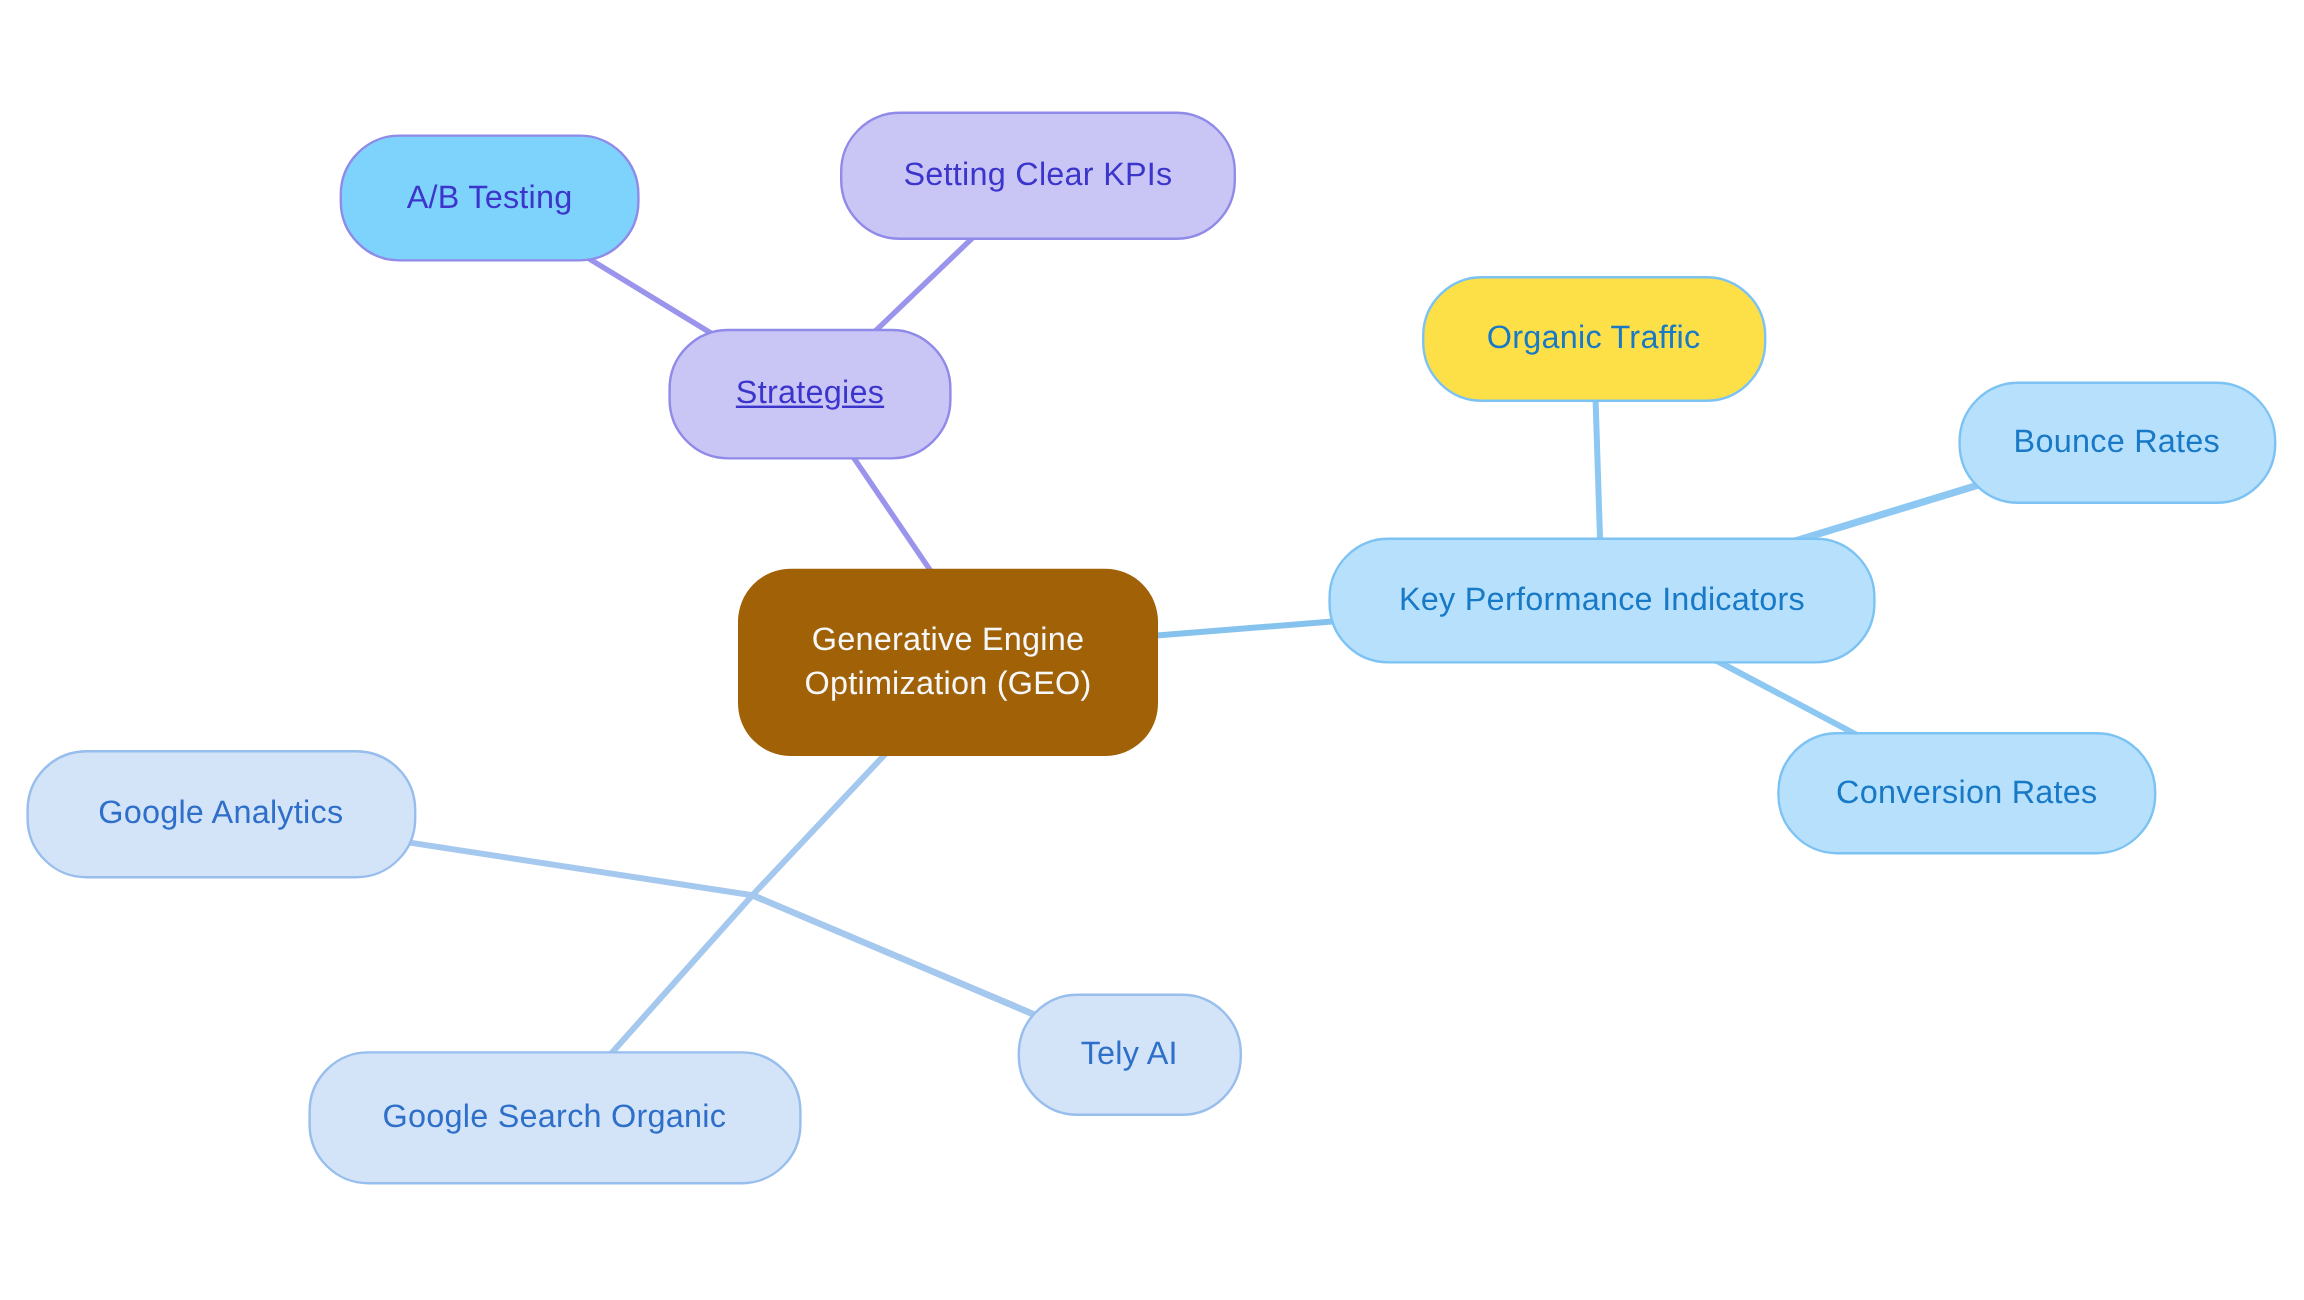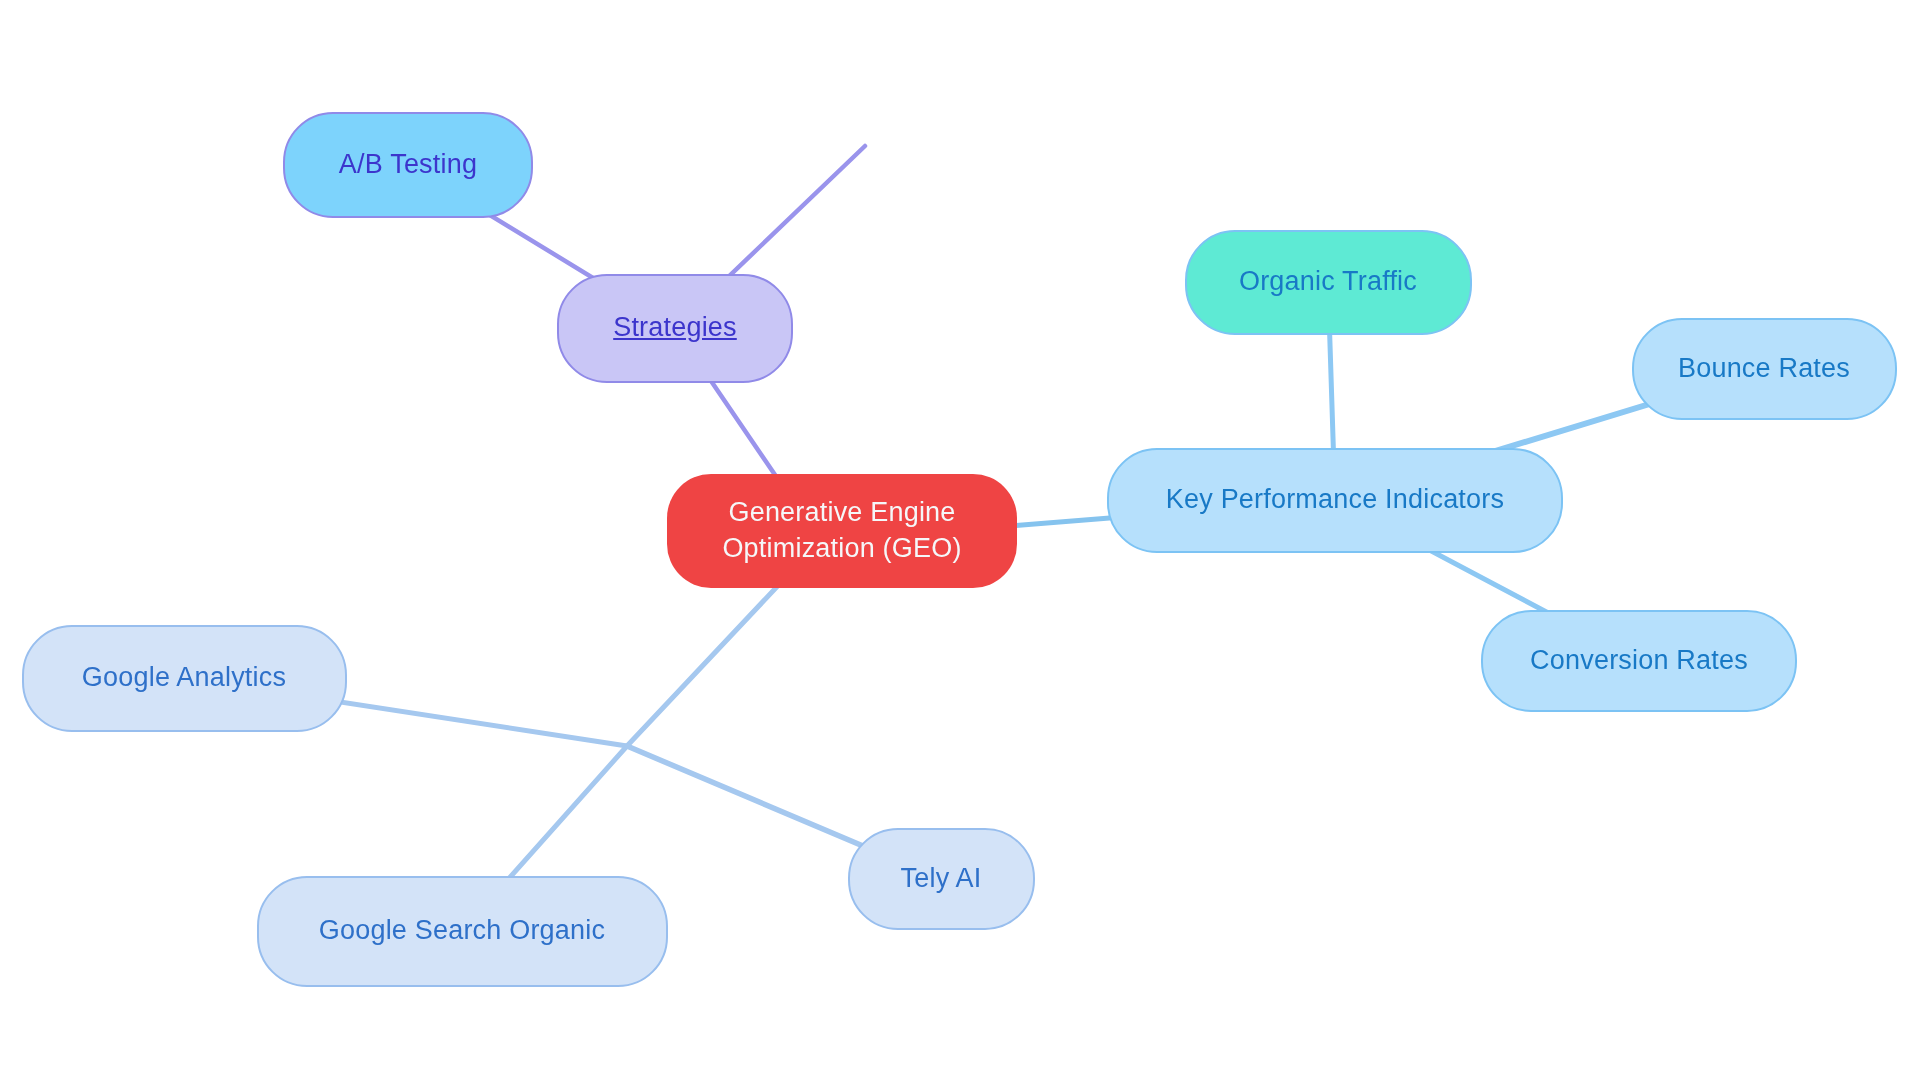--- a/index.html
+++ b/index.html
@@ -58,33 +58,36 @@
       <line x1="820" y1="541" x2="1335" y2="500" stroke="#85c3ee" stroke-width="5" stroke-linecap="round"></line>
       <line x1="1335" y1="500" x2="1328" y2="282" stroke="#8dc8f3" stroke-width="5" stroke-linecap="round"></line>
       <line x1="1335" y1="500" x2="1764" y2="369" stroke="#8dc8f3" stroke-width="6" stroke-linecap="round"></line>
       <line x1="1335" y1="500" x2="1639" y2="661" stroke="#8dc8f3" stroke-width="5" stroke-linecap="round"></line>
       <line x1="820" y1="541" x2="627" y2="746" stroke="#a5c8ef" stroke-width="5" stroke-linecap="round"></line>
       <line x1="627" y1="746" x2="184" y2="678" stroke="#a5c8ef" stroke-width="5" stroke-linecap="round"></line>
       <line x1="627" y1="746" x2="462" y2="931" stroke="#a5c8ef" stroke-width="5" stroke-linecap="round"></line>
       <line x1="627" y1="746" x2="941" y2="879" stroke="#a5c8ef" stroke-width="5.5" stroke-linecap="round"></line>
     </svg>
   <div id="nodes-layer">
-      <div class="mm-node central" style="left: 667px; top: 474px; width: 350px; height: 114px; background: #ef4444; border: none; color: rgb(245, 247, 249);">
+      <div class="mm-node central" style="left: 615px; top: 474px; width: 350px; height: 156px; background: #a16207; border: none; color: rgb(245, 247, 249);">
         <span>Generative Engine Optimization (GEO)</span>
       </div>
       <div class="mm-node" style="left: 557px; top: 273.5px; width: 236px; height: 109px; background: rgb(201, 198, 246); border: 2px solid rgb(144, 138, 232); color: rgb(60, 53, 204); text-decoration: underline;">
         <span>Strategies</span>
       </div>
       <div class="mm-node" style="left: 283px; top: 112px; width: 250px; height: 106px; background: #7dd3fc; border: 2px solid rgb(144, 138, 232); color: rgb(60, 53, 204);">
         <span>A/B Testing</span>
       </div>
+      <div class="mm-node" style="left: 700px; top: 92.5px; width: 330px; height: 107px; background: rgb(201, 198, 246); border: 2px solid rgb(144, 138, 232); color: rgb(60, 53, 204);">
+        <span>Setting Clear KPIs</span>
+      </div>
       <div class="mm-node" style="left: 1107px; top: 447.5px; width: 456px; height: 105px; background: rgb(182, 224, 252); border: 2px solid rgb(124, 195, 244); color: rgb(24, 121, 198);">
         <span>Key Performance Indicators</span>
       </div>
-      <div class="mm-node" style="left: 1184.5px; top: 229.5px; width: 287px; height: 105px; background: #5eead4; border: 2px solid rgb(124, 195, 244); color: rgb(24, 121, 198);">
+      <div class="mm-node" style="left: 1184.5px; top: 229.5px; width: 287px; height: 105px; background: #fde047; border: 2px solid rgb(124, 195, 244); color: rgb(24, 121, 198);">
         <span>Organic Traffic</span>
       </div>
       <div class="mm-node" style="left: 1631.5px; top: 318px; width: 265px; height: 102px; background: rgb(182, 224, 252); border: 2px solid rgb(124, 195, 244); color: rgb(24, 121, 198);">
         <span>Bounce Rates</span>
       </div>
       <div class="mm-node" style="left: 1481px; top: 610px; width: 316px; height: 102px; background: rgb(182, 224, 252); border: 2px solid rgb(124, 195, 244); color: rgb(24, 121, 198);">
         <span>Conversion Rates</span>
       </div>
       <div class="mm-node" style="left: 21.5px; top: 624.5px; width: 325px; height: 107px; background: rgb(211, 227, 248); border: 2px solid rgb(152, 190, 238); color: rgb(46, 112, 201);">
         <span>Google Analytics</span>

